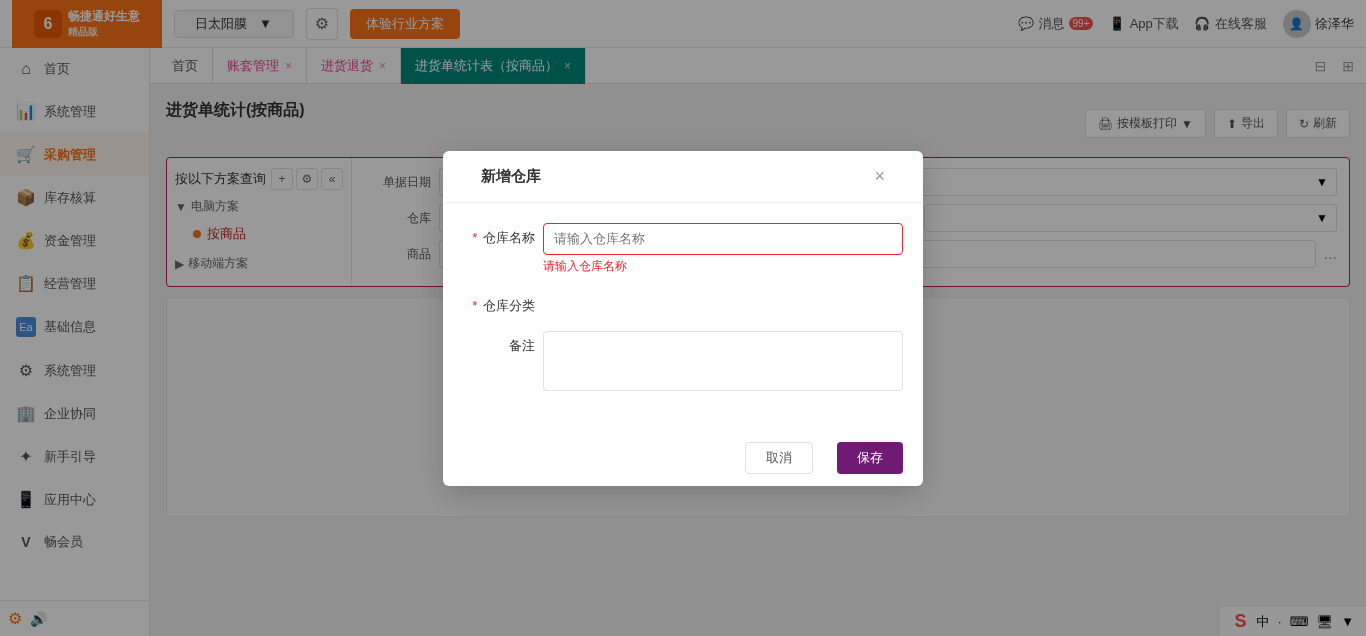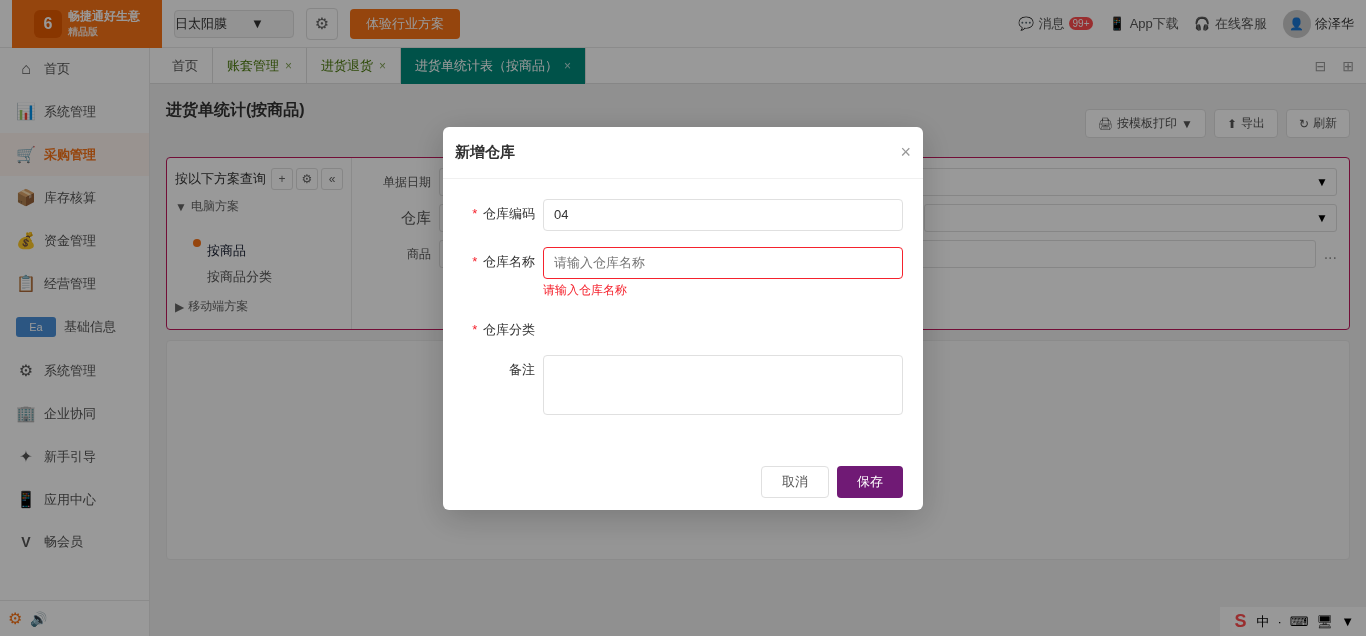--- a/index.html
+++ b/index.html
@@ -34,23 +34,23 @@
       display: flex; align-items: center; justify-content: center;
       color: #fff; font-size: 16px; font-weight: bold;
       margin-right: 6px;
     }
 
     .store-selector {
       display: flex; align-items: center;
       background: #f5f5f5;
       border: 1px solid #e0e0e0;
       border-radius: 4px;
-      padding: 4px 0;
+      padding: 4px 20px;
       cursor: pointer;
-      gap: 24px;
+      gap: 12px;
       min-width: 120px;
     }
     .store-selector span { font-size: 13px; color: #333; }
     .store-arrow { color: #999; font-size: 10px; }
 
     .gear-btn {
       width: 32px; height: 32px;
       border: 1px solid #e0e0e0;
       border-radius: 4px;
       background: #fff;
@@ -128,21 +128,21 @@
       display: flex; align-items: center;
       height: 36px;
       padding: 0 8px;
       gap: 0;
     }
     .tab {
       display: flex; align-items: center;
       padding: 0 14px;
       height: 36px;
       cursor: pointer;
-      color: #4d7c0f;
+      color: #ec4899;
       font-size: 13px;
       border-right: 1px solid #e0e0e0;
       gap: 6px;
       white-space: nowrap;
     }
     .tab.active {
       background: #00897b;
       color: #fff;
     }
     .tab-close { font-size: 12px; color: inherit; opacity: 0.7; }
@@ -172,21 +172,21 @@
     
     .modal {
       background: #fff;
       border-radius: 6px;
       width: 480px;
       box-shadow: 0 8px 32px rgba(0,0,0,0.2);
       position: relative;
       z-index: 101;
     }
     .modal-header {
-      padding: 16px 12px;
+      padding: 16px 38px;
       border-bottom: 1px solid #f0f0f0;
       display: flex; align-items: center; justify-content: space-between;
     }
     .modal-title { font-size: 15px; font-weight: bold; color: #333; }
     .modal-close {
       background: none; border: none; cursor: pointer;
       font-size: 18px; color: #999; line-height: 1;
     }
     .modal-body { padding: 20px; }
     .modal-field { margin-bottom: 16px; }
@@ -228,21 +228,21 @@
       color: #333;
     }
     .dropdown-item.selected { background: #fff0e6; color: #f97316; }
     .modal-textarea {
       width: 100%; height: 60px; border: 1px solid #e0e0e0;
       border-radius: 4px; padding: 6px 10px; font-size: 13px; color: #333;
       resize: none; outline: none;
     }
     .modal-footer {
       padding: 12px 20px;
-      display: flex; justify-content: flex-end; gap: 8px;
+      display: flex; justify-content: flex-end; gap: 24px;
     }
     .btn-cancel {
       padding: 6px 20px; border: 1px solid #e0e0e0;
       background: #fff; border-radius: 4px; cursor: pointer;
       font-size: 13px; color: #555;
     }
     .btn-save {
       padding: 6px 20px; border: none;
       background: #701a75; border-radius: 4px; cursor: pointer;
       font-size: 13px; color: #fff;
@@ -336,21 +336,21 @@
     </div>
     <div class="sidebar-item">
       <span class="sidebar-icon">💰</span>
       <span>资金管理</span>
     </div>
     <div class="sidebar-item">
       <span class="sidebar-icon">📋</span>
       <span>经营管理</span>
     </div>
     <div class="sidebar-item">
-      <span class="sidebar-icon" style="font-size:11px;background:#4a90d9;color:#fff;width:40px;height:20px;display:flex;align-items:center;justify-content:center;border-radius:3px;">Ea</span>
+      <span class="sidebar-icon" style="font-size:11px;background:#4a90d9;color:#fff;width:20px;height:20px;display:flex;align-items:center;justify-content:center;border-radius:3px;">Ea</span>
       <span>基础信息</span>
     </div>
     <div class="sidebar-item">
       <span class="sidebar-icon">⚙</span>
       <span>系统管理</span>
     </div>
     <div class="sidebar-item">
       <span class="sidebar-icon">🏢</span>
       <span>企业协同</span>
     </div>
@@ -429,25 +429,21 @@
               <button class="scheme-btn">«</button>
             </div>
           </div>
           <div style="font-size:12px; color:#666; margin-bottom:6px; display:flex; align-items:center; gap:4px;">
             <span>▼</span>
             <span>电脑方案</span>
           </div>
           <div style="padding-left:12px;">
             <div style="display:flex; align-items:center; gap:6px; padding:4px 6px; cursor:pointer;">
               <span style="width:8px;height:8px;background:#f97316;border-radius:50%;display:inline-block;"></span>
-              <span style="color:#0f172a; font-size:13px;margin-top:17px;">按商品</span>
-            </div>
-            <div style="display:flex; align-items:center; gap:6px; padding:4px 6px; cursor:pointer;">
-              <span style="width:8px;height:8px;border-radius:50%;display:inline-block;"></span>
-              <span style="color:#555; font-size:13px;">按商品分类</span>
+              <span style="color:#b91c1c; font-size:13px;">按商品</span>
             </div>
           </div>
           <div style="font-size:12px; color:#666; margin-top:8px; margin-bottom:4px; display:flex; align-items:center; gap:4px;">
             <span>▶</span>
             <span>移动端方案</span>
           </div>
         </div>
 
         <div style="flex:1; padding:10px 12px;">
           <div style="display:flex; gap:12px; flex-wrap:wrap; align-items:flex-start;">
@@ -457,21 +453,21 @@
                 <span style="font-size:12px;color:#555;width:55px;text-align:right;flex-shrink:0;">单据日期</span>
                 <input type="text" style="height: 28px; border: 1px solid rgb(224, 224, 224); border-radius: 3px; flex: 1 1 0%; padding: 0px 8px; font-size: 12px;" placeholder="">
                 <span style="font-size:12px;color:#555;width:30px;text-align:right;flex-shrink:0;">付款</span>
                 <div style="height:28px;border:1px solid #e0e0e0;border-radius:3px;flex:1;padding:0 8px;font-size:12px;display:flex;align-items:center;justify-content:space-between;cursor:pointer;">
                   <span></span>
                     <span>▼</span>
                 </div>
               </div>
 
               <div style="display:flex; align-items:center; gap:8px;">
-                <span style="font-size:15px;color:#555;width:55px;text-align:right;flex-shrink:0;">仓库</span>
+                <span style="font-size:12px;color:#555;width:55px;text-align:right;flex-shrink:0;">仓库</span>
                 <input type="text" style="height: 28px; border: 1px solid rgb(224, 224, 224); border-radius: 3px; flex: 1 1 0%; padding: 0px 8px; font-size: 12px;" placeholder="">
                 <span style="font-size:12px;color:#555;width:55px;text-align:right;flex-shrink:0;">单据状态</span>
                 <div style="height:28px;border:1px solid #e0e0e0;border-radius:3px;flex:1;padding:0 8px;font-size:12px;display:flex;align-items:center;justify-content:space-between;cursor:pointer;">
                   <span></span>
                     <span>▼</span>
                 </div>
               </div>
 
               <div style="display:flex; align-items:center; gap:8px;">
                 <span style="font-size:12px;color:#555;width:55px;text-align:right;flex-shrink:0;">商品</span>
@@ -494,31 +490,20 @@
 </div>
 
 <div class="modal-overlay">
   <div class="modal">
     <div class="modal-header">
       <span class="modal-title">新增仓库</span>
       <button class="modal-close">×</button>
     </div>
     <div class="modal-body">
 
-      <div class="modal-field">
-        <div class="modal-field-row">
-          <div class="modal-field-label">
-            <span class="required-star">*</span>
-            <span>仓库编码</span>
-          </div>
-          <div class="modal-field-input-wrap">
-            <input class="modal-input" type="text" value="04" style="">
-          </div>
-        </div>
-      </div>
 
       <div class="modal-field">
         <div class="modal-field-row">
           <div class="modal-field-label">
             <span class="required-star">*</span>
             <span>仓库名称</span>
           </div>
           <div class="modal-field-input-wrap">
             <input class="modal-input error" type="text" placeholder="请输入仓库名称" style="">
             <div class="error-msg">请输入仓库名称</div>

